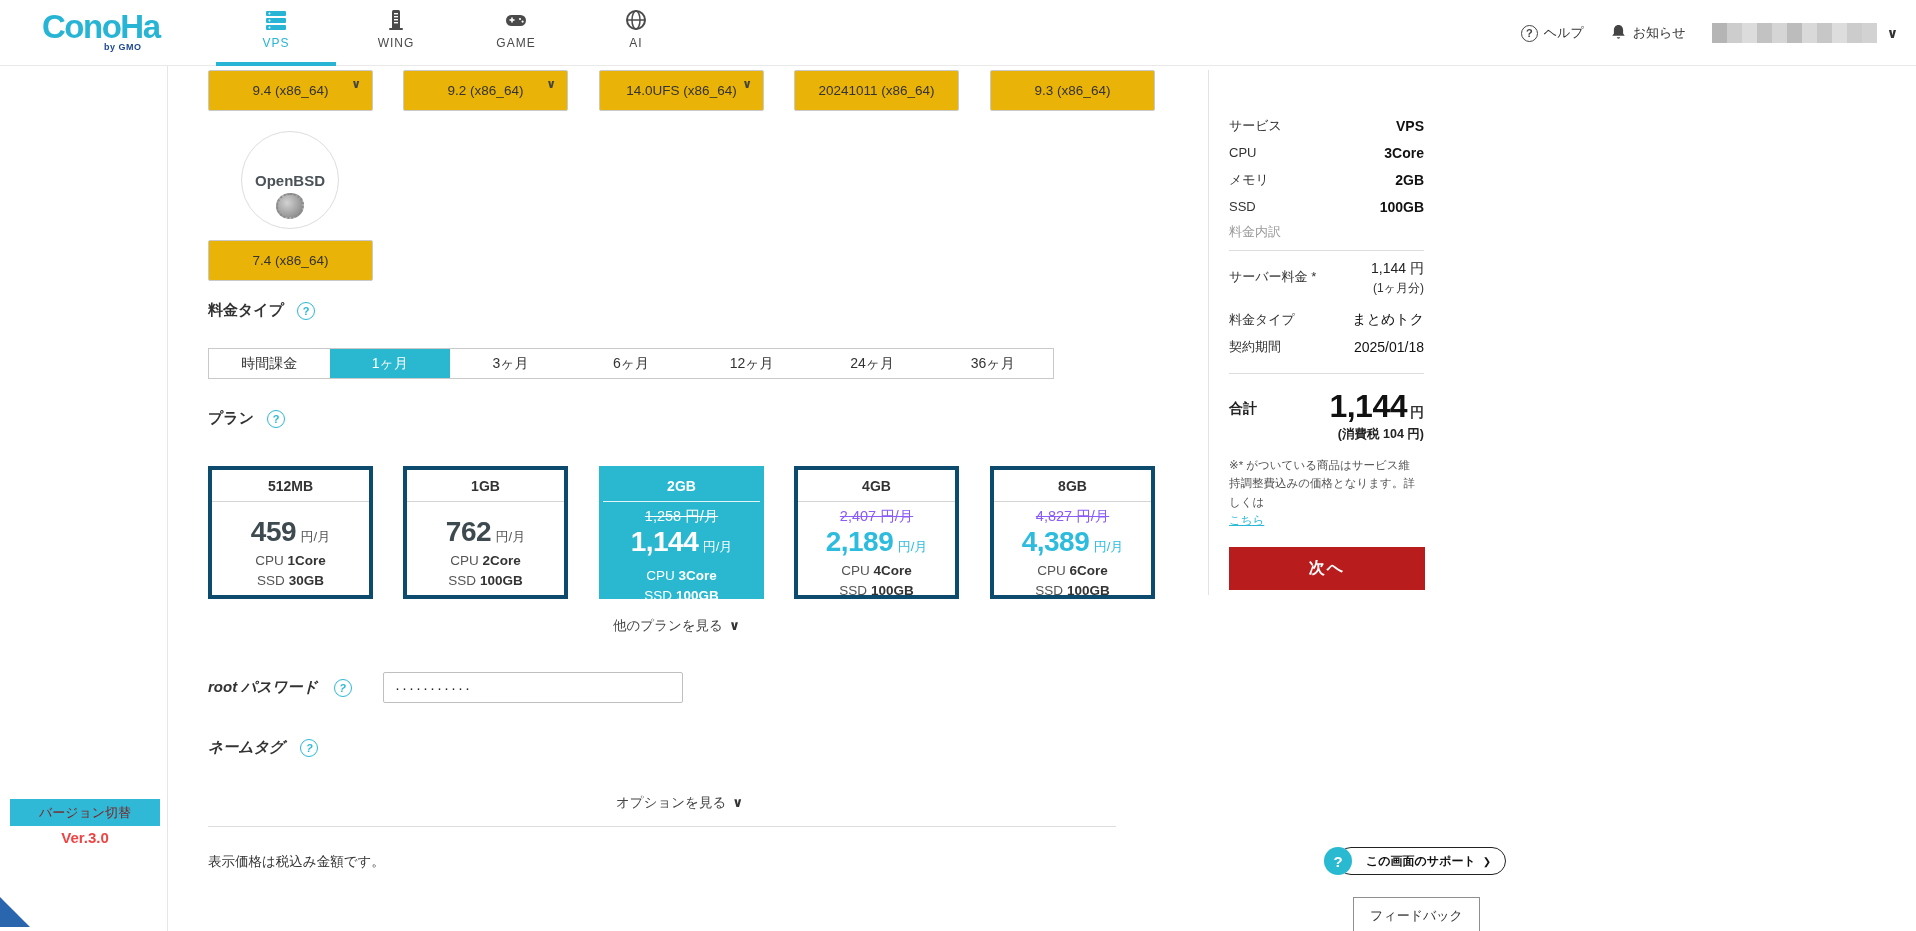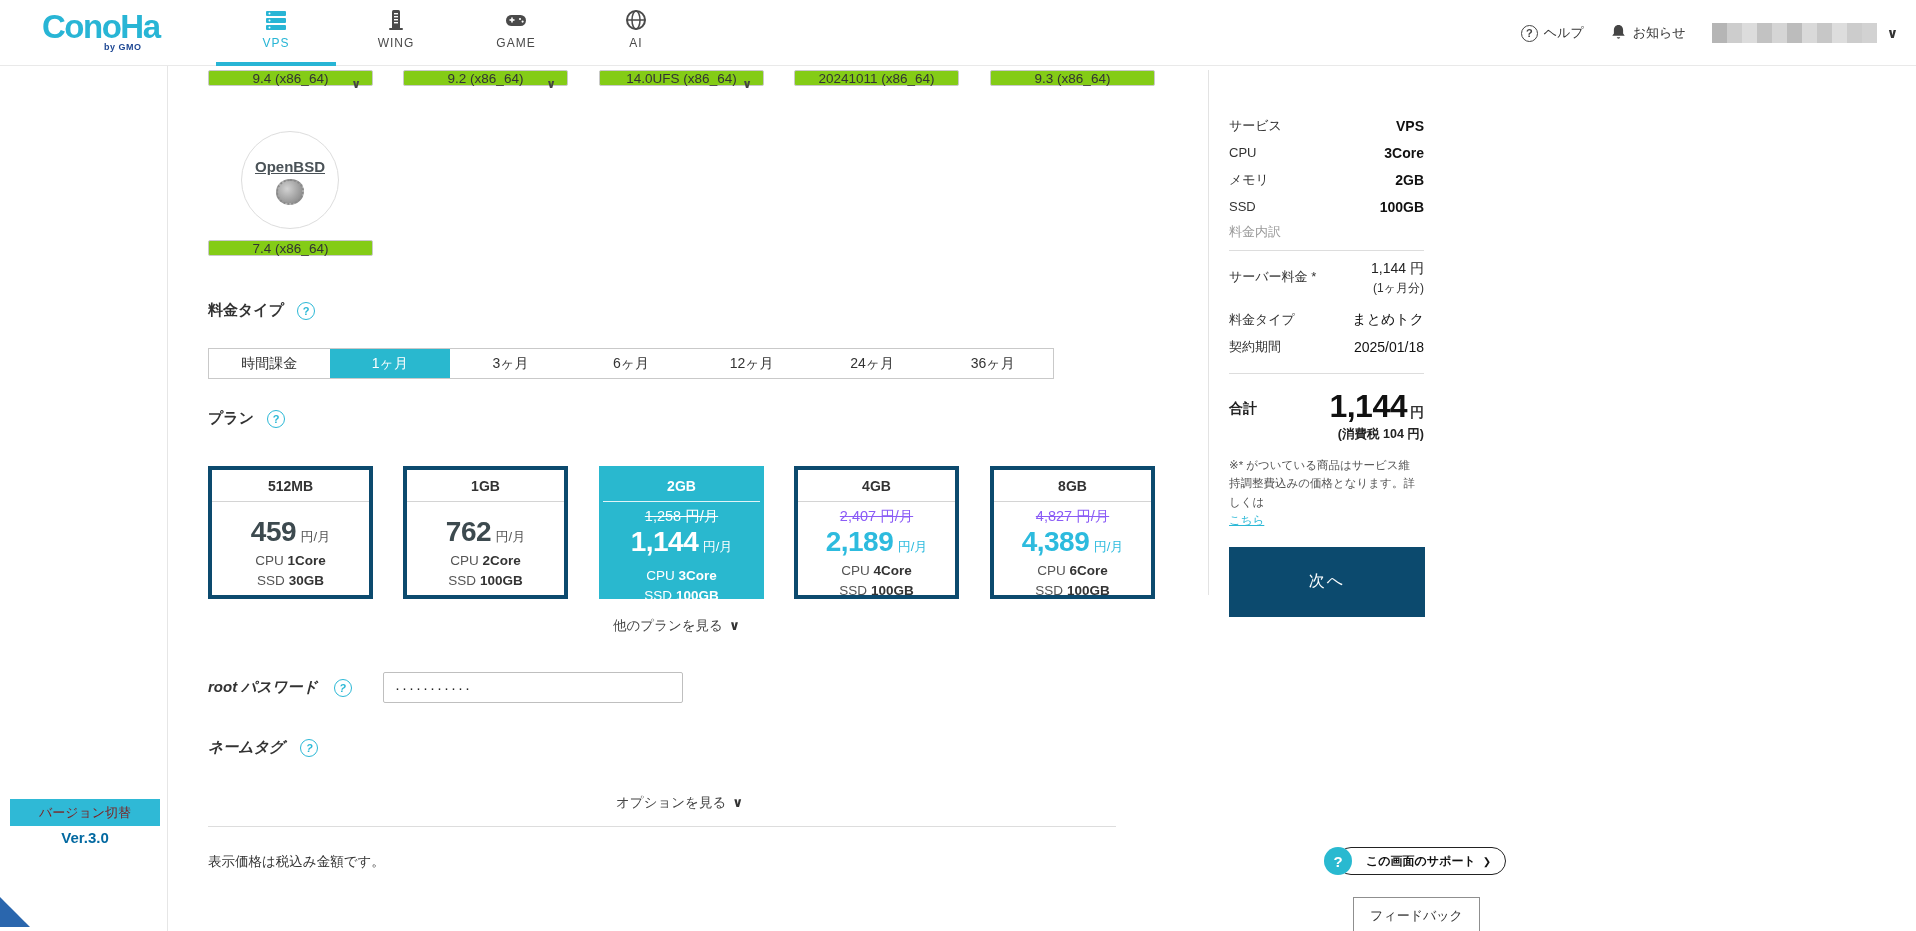--- a/index.html
+++ b/index.html
@@ -22,29 +22,29 @@
   .hdr-link { display:flex; align-items:center; gap:6px; font-size:13px; color:#333; cursor:pointer; }
   .qcircle-dark { display:inline-flex; width:17px; height:17px; border:1.5px solid #444; border-radius:50%; align-items:center; justify-content:center; font-size:11px; font-weight:700; color:#444; }
   .account { display:flex; align-items:center; gap:10px; cursor:pointer; }
   .mosaic { display:flex; height:20px; }
   .mosaic span { width:15px; height:20px; }
   .chev { font-size:14px; color:#333; font-weight:700; }
 
   
   .sidebar { position:absolute; top:66px; left:0; width:168px; height:865px; border-right:1px solid #e6e6e6; background:#fff; }
   .version-btn { position:absolute; left:10px; top:733px; width:150px; height:27px; background:#2fb9d6; color:#7f1d1d; font-size:13px; display:flex; align-items:center; justify-content:center; cursor:pointer; }
-  .version-label { position:absolute; left:10px; top:763px; width:150px; text-align:center; font-size:15px; font-weight:700; color:#0369a1; }
+  .version-label { position:absolute; left:10px; top:763px; width:150px; text-align:center; font-size:15px; font-weight:700; color:#ef4444; }
   .mascot { position:absolute; left:0; bottom:0; }
 
   
   .main { position:absolute; top:66px; left:169px; width:1039px; height:865px; }
-  .os-select { position:absolute; width:165px; height:16px; border:1px solid #c9c9c9; border-radius:2px; background:#84cc16; font-size:13.5px; color:#333; display:flex; align-items:center; justify-content:center; cursor:pointer; }
+  .os-select { position:absolute; width:165px; height:41px; border:1px solid #c9c9c9; border-radius:2px; background:#eab308; font-size:13.5px; color:#333; display:flex; align-items:center; justify-content:center; cursor:pointer; }
   .os-select .sel-chev { position:absolute; right:11px; top:6px; font-size:12px; color:#444; font-weight:700; }
   .os-circle { position:absolute; left:72px; top:65px; width:98px; height:98px; border:1px solid #ddd; border-radius:50%; background:#fff; text-align:center; cursor:pointer; }
-  .os-circle .os-name { display:block; margin-top:26px; font-size:15px; font-weight:700; color:#4a5257;text-decoration:underline; }
+  .os-circle .os-name { display:block; margin-top:40px; font-size:15px; font-weight:700; color:#4a5257; }
   .fish { display:inline-block; width:28px; height:26px; margin-top:4px; border-radius:50% 46% 52% 48%; background:radial-gradient(circle at 38% 35%, #d2d2d2, #9a9a9a 65%, #7e7e7e); border:2px dotted #8a8a8a; }
   .sec-label { position:absolute; display:flex; align-items:center; gap:13px; font-size:15px; font-weight:700; color:#333; }
   .qcircle { display:inline-flex; width:18px; height:18px; border:1.5px solid #2bb8d6; border-radius:50%; align-items:center; justify-content:center; font-size:11px; font-weight:700; color:#2bb8d6; cursor:pointer; }
   .tabs { position:absolute; left:39px; top:282px; width:846px; height:31px; border:1px solid #c9c9c9; display:flex; background:#fff; }
   .tab { flex:1; display:flex; align-items:center; justify-content:center; font-size:14px; color:#333; cursor:pointer; }
   .tab.selected { background:#29b8cf; color:#fff; }
   .cards { position:absolute; left:39px; top:400px; width:948px; height:133px; }
   .card { position:absolute; top:0; width:165px; height:133px; border:4px solid #0c4a6e; background:#fff; text-align:center; cursor:pointer; }
   .card-title { height:32px; line-height:32px; font-size:14px; font-weight:700; color:#333; border-bottom:1px solid #d4d4d4; }
   .card.selected { background:#29b8cf; border-color:#29b8cf; color:#fff; }
@@ -81,21 +81,21 @@
   .fee-right .fv { font-size:14px; font-weight:400; color:#222; }
   .fee-right .fs { font-size:12px; color:#333; margin-top:2px; }
   .total-block { display:flex; justify-content:space-between; margin-top:14px; }
   .total-block .sl { font-size:14px; font-weight:700; padding-top:12px; color:#222; }
   .total-right { text-align:right; }
   .total-num { font-size:32px; font-weight:800; color:#111; letter-spacing:-.5px; }
   .total-yen { font-size:14px; font-weight:700; margin-left:3px; }
   .total-tax { font-size:12.5px; font-weight:700; color:#222; margin-top:1px; }
   .note { margin-top:13px; font-size:11.5px; color:#555; line-height:1.6; width:186px; }
   .note-link { color:#2bb8d6; text-decoration:underline; cursor:pointer; }
-  .next-btn { margin-top:17px; width:196px; height:70px; background:#0c4a6e; color:#fff; font-size:16px; border:none; display:flex; align-items:center; justify-content:center; cursor:pointer; letter-spacing:2px; }
+  .next-btn { margin-top:17px; width:196px; height:43px; background:#b91c1c; color:#fff; font-size:16px; border:none; display:flex; align-items:center; justify-content:center; cursor:pointer; letter-spacing:2px;font-weight:bold; }
 
   
   .support-pill { position:absolute; left:1337px; top:847px; height:28px; padding:0 14px 0 28px; border:1.5px solid #222; border-radius:15px; background:#fff; display:flex; align-items:center; gap:7px; font-size:12px; font-weight:700; color:#111; cursor:pointer; }
   .support-q { position:absolute; left:1324px; top:847px; width:28px; height:28px; border-radius:50%; background:#29b9d0; color:#fff; display:flex; align-items:center; justify-content:center; font-size:15px; font-weight:700; z-index:2; cursor:pointer; }
   .support-arrow { font-size:10px; font-weight:700; }
   .feedback-btn { position:absolute; left:1353px; top:897px; width:127px; height:42px; border:1px solid #8f8f8f; background:#fff; font-size:13px; color:#333; display:flex; justify-content:center; padding-top:9px; cursor:pointer; }
 </style>
 </head>
 <body>
 

